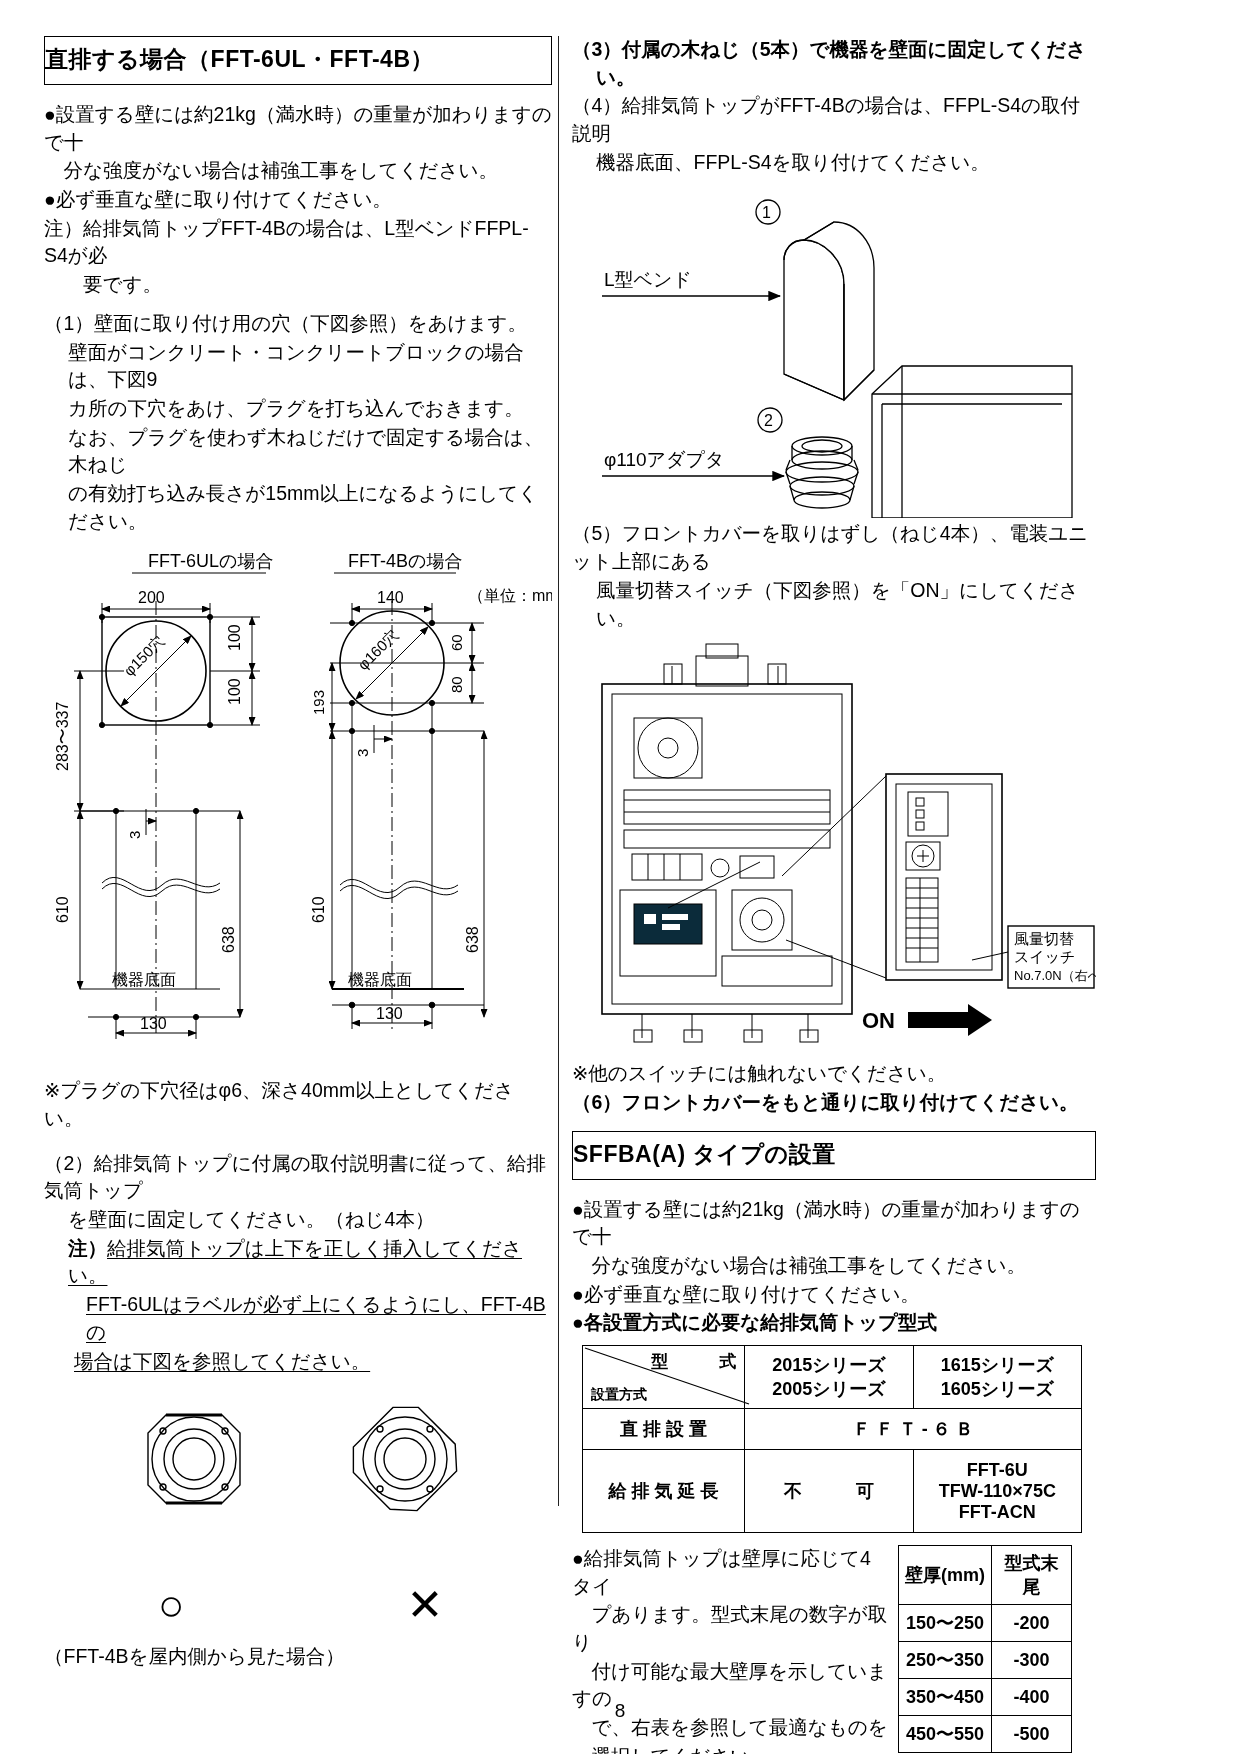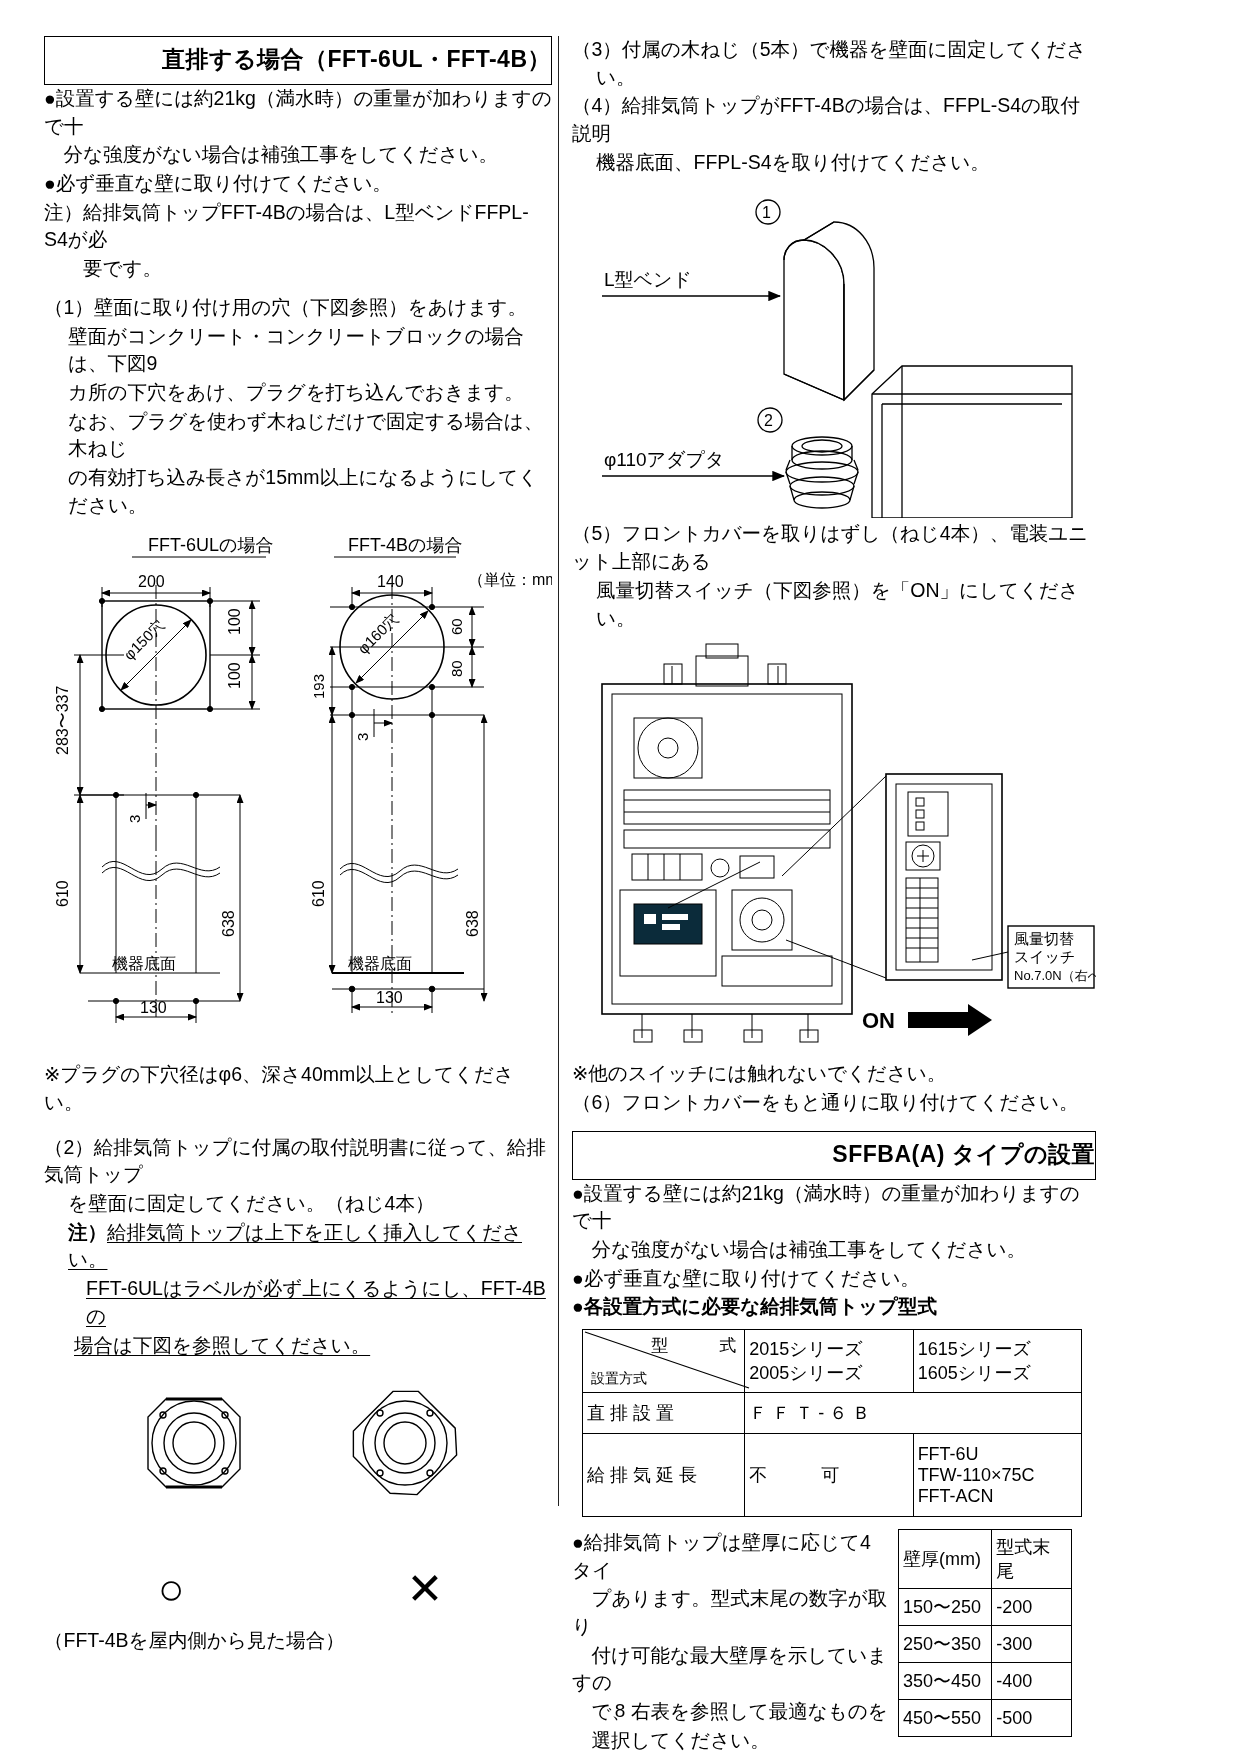--- a/index.html
+++ b/index.html
@@ -17,46 +17,47 @@
   .col-left  { position:absolute; left:44px;  top:36px; width:508px; }
   .col-right { position:absolute; left:572px; top:36px; width:524px; }
   .col-divider {
     position:absolute; left:558px; top:36px; width:0; height:1470px;
     border-left:1px solid #222;
   }
 
   
   .section-box {
     border:1.6px solid #000;
-    text-align:right;
+    text-align:left;
     font-size:23px;
     font-weight:bold;
     letter-spacing:.5px;
     padding:7px 0 9px;
-    margin-bottom:0;
+    margin-bottom:16px;
   }
 
   
   .p      { font-size:19.5px; line-height:1.42; margin:0 0 1px; }
-  .p.ind1 { padding-left:24px; text-indent:-24px; }
+  .p.ind1 { padding-left:24px; text-indent:-24px;font-weight:bold; }
   .p.hang { padding-left:24px; }
   .p.hang2{ padding-left:42px; }
   .b { font-weight:bold; }
   .ul-line { text-decoration:underline; text-underline-offset:3px; }
 
   
   .fig { display:block; }
   .fig-wrap { position:relative; }
 
   
   table.tbl { border-collapse:collapse; }
   table.tbl td, table.tbl th {
     border:1.2px solid #000;
     font-size:18px;
-    font-weight:normal;
+    font-weight:bold;
+    text-align:center;
     padding:5px 4px;
   }
   .t-model { width:500px; margin-left:10px; }
   .t-model td { height:30px; }
   .t-wall { width:174px; }
   .t-wall td { height:26px; font-size:17px; padding:3px 2px; }
 
   
   .pageno {
     position:absolute; left:0; right:0; bottom:32px;

